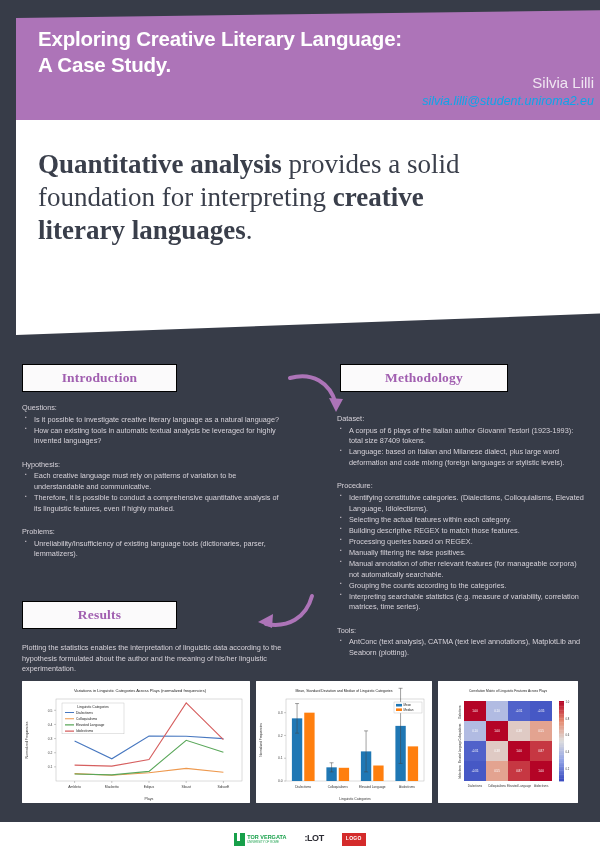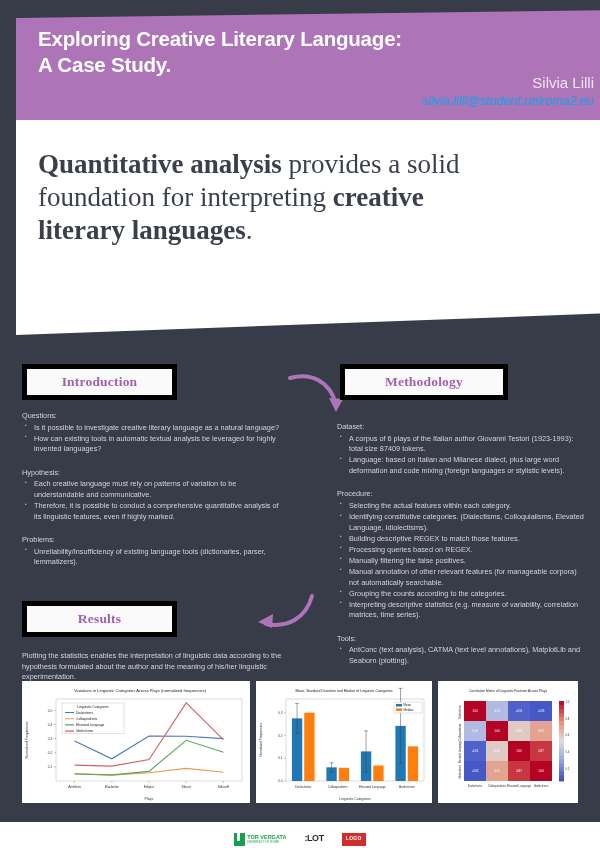--- a/index.html
+++ b/index.html
@@ -42,21 +42,21 @@
   }
   .statement {
     position: absolute; left: 22px; top: 28px; width: 470px;
     font-family: "Liberation Serif", serif;
     font-size: 27px; line-height: 1.22; color: #3a3f4b;
   }
   .statement b { font-weight: bold; }
 
   
   .sec-head {
-    background: #fbfafb; border: 5px solid #000000;
+    background: #fbfafb; border: 1px solid #000000;
     font-family: "Liberation Serif", serif;
     color: #a15fb0; font-weight: bold; font-size: 13.5px;
     text-align: center; padding: 5px 0; letter-spacing: 0.2px;
   }
 
   
   .body-txt { font-size: 7.3px; line-height: 1.45; color: #d7d3da; }
   .lbl { color: #d7d3da; margin-bottom: 1px; }
   ul { list-style: none; margin: 0 0 6px 0; padding: 0; }
   ul li { position: relative; padding-left: 12px; margin-bottom: 0.5px; }
@@ -149,28 +149,28 @@
   <div class="sec-head" id="method-head">Methodology</div>
   <div class="col-body body-txt" style="margin-top:22px;">
     <div class="lbl">Dataset:</div>
     <ul>
       <li>A corpus of 6 plays of the Italian author Giovanni Testori (1923-1993): total size 87409 tokens.</li>
       <li>Language:  based on Italian and Milanese dialect, plus large word deformation and code mixing (foreign languages or stylistic levels).</li>
     </ul>
     <div class="gap"></div>
     <div class="lbl">Procedure:</div>
     <ul>
+      <li>Identifying constitutive categories. (Dialectisms, Colloquialisms, Elevated Language, Idiolectisms).</li>
       <li>Selecting the actual features within each category.</li>
-      <li>Identifying constitutive categories. (Dialectisms, Colloquialisms, Elevated Language, Idiolectisms).</li>
       <li>Building descriptive REGEX to match those features.</li>
       <li>Processing queries based on REGEX.</li>
       <li>Manually filtering the false positives.</li>
       <li>Manual annotation of other relevant features (for manageable corpora) not automatically searchable.</li>
       <li>Grouping the counts according to the categories.</li>
-      <li>Interpreting descriptive statistics (e.g. measure of variability, correlation matrices, time series).</li>
+      <li>Interpreting searchable statistics (e.g. measure of variability, correlation matrices, time series).</li>
     </ul>
     <div class="gap"></div>
     <div class="lbl">Tools:</div>
     <ul>
       <li>AntConc (text analysis), CATMA (text level annotations), MatplotLib and Seaborn (plotting).</li>
     </ul>
   </div>
 </div>
 
 <div id="results-col">

